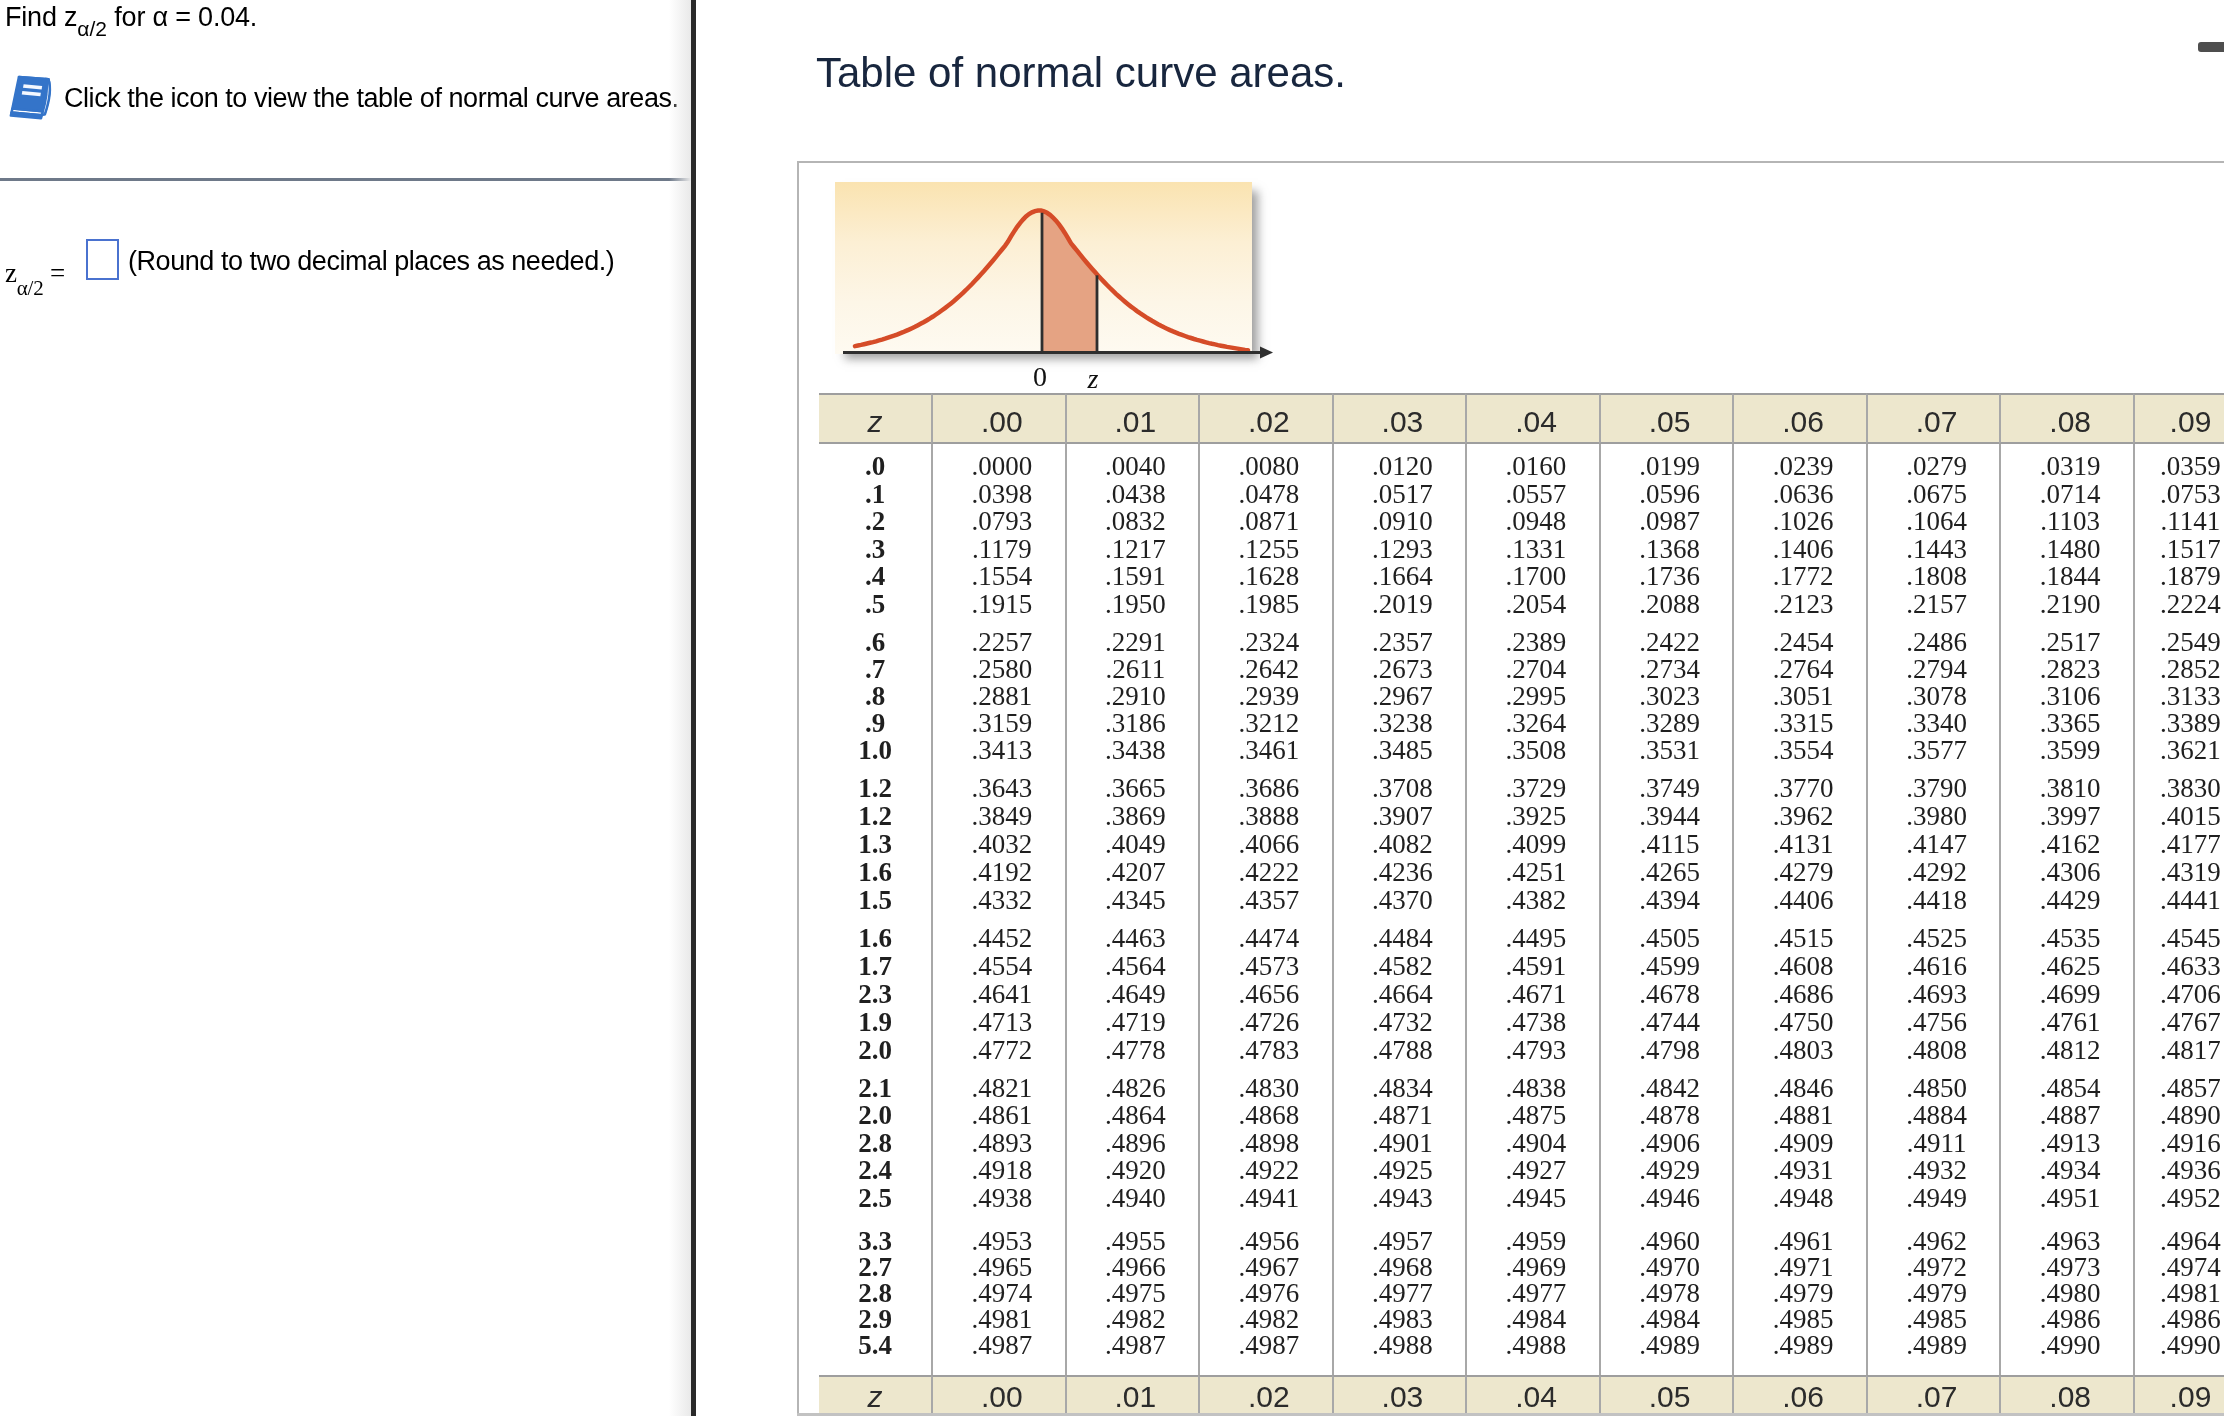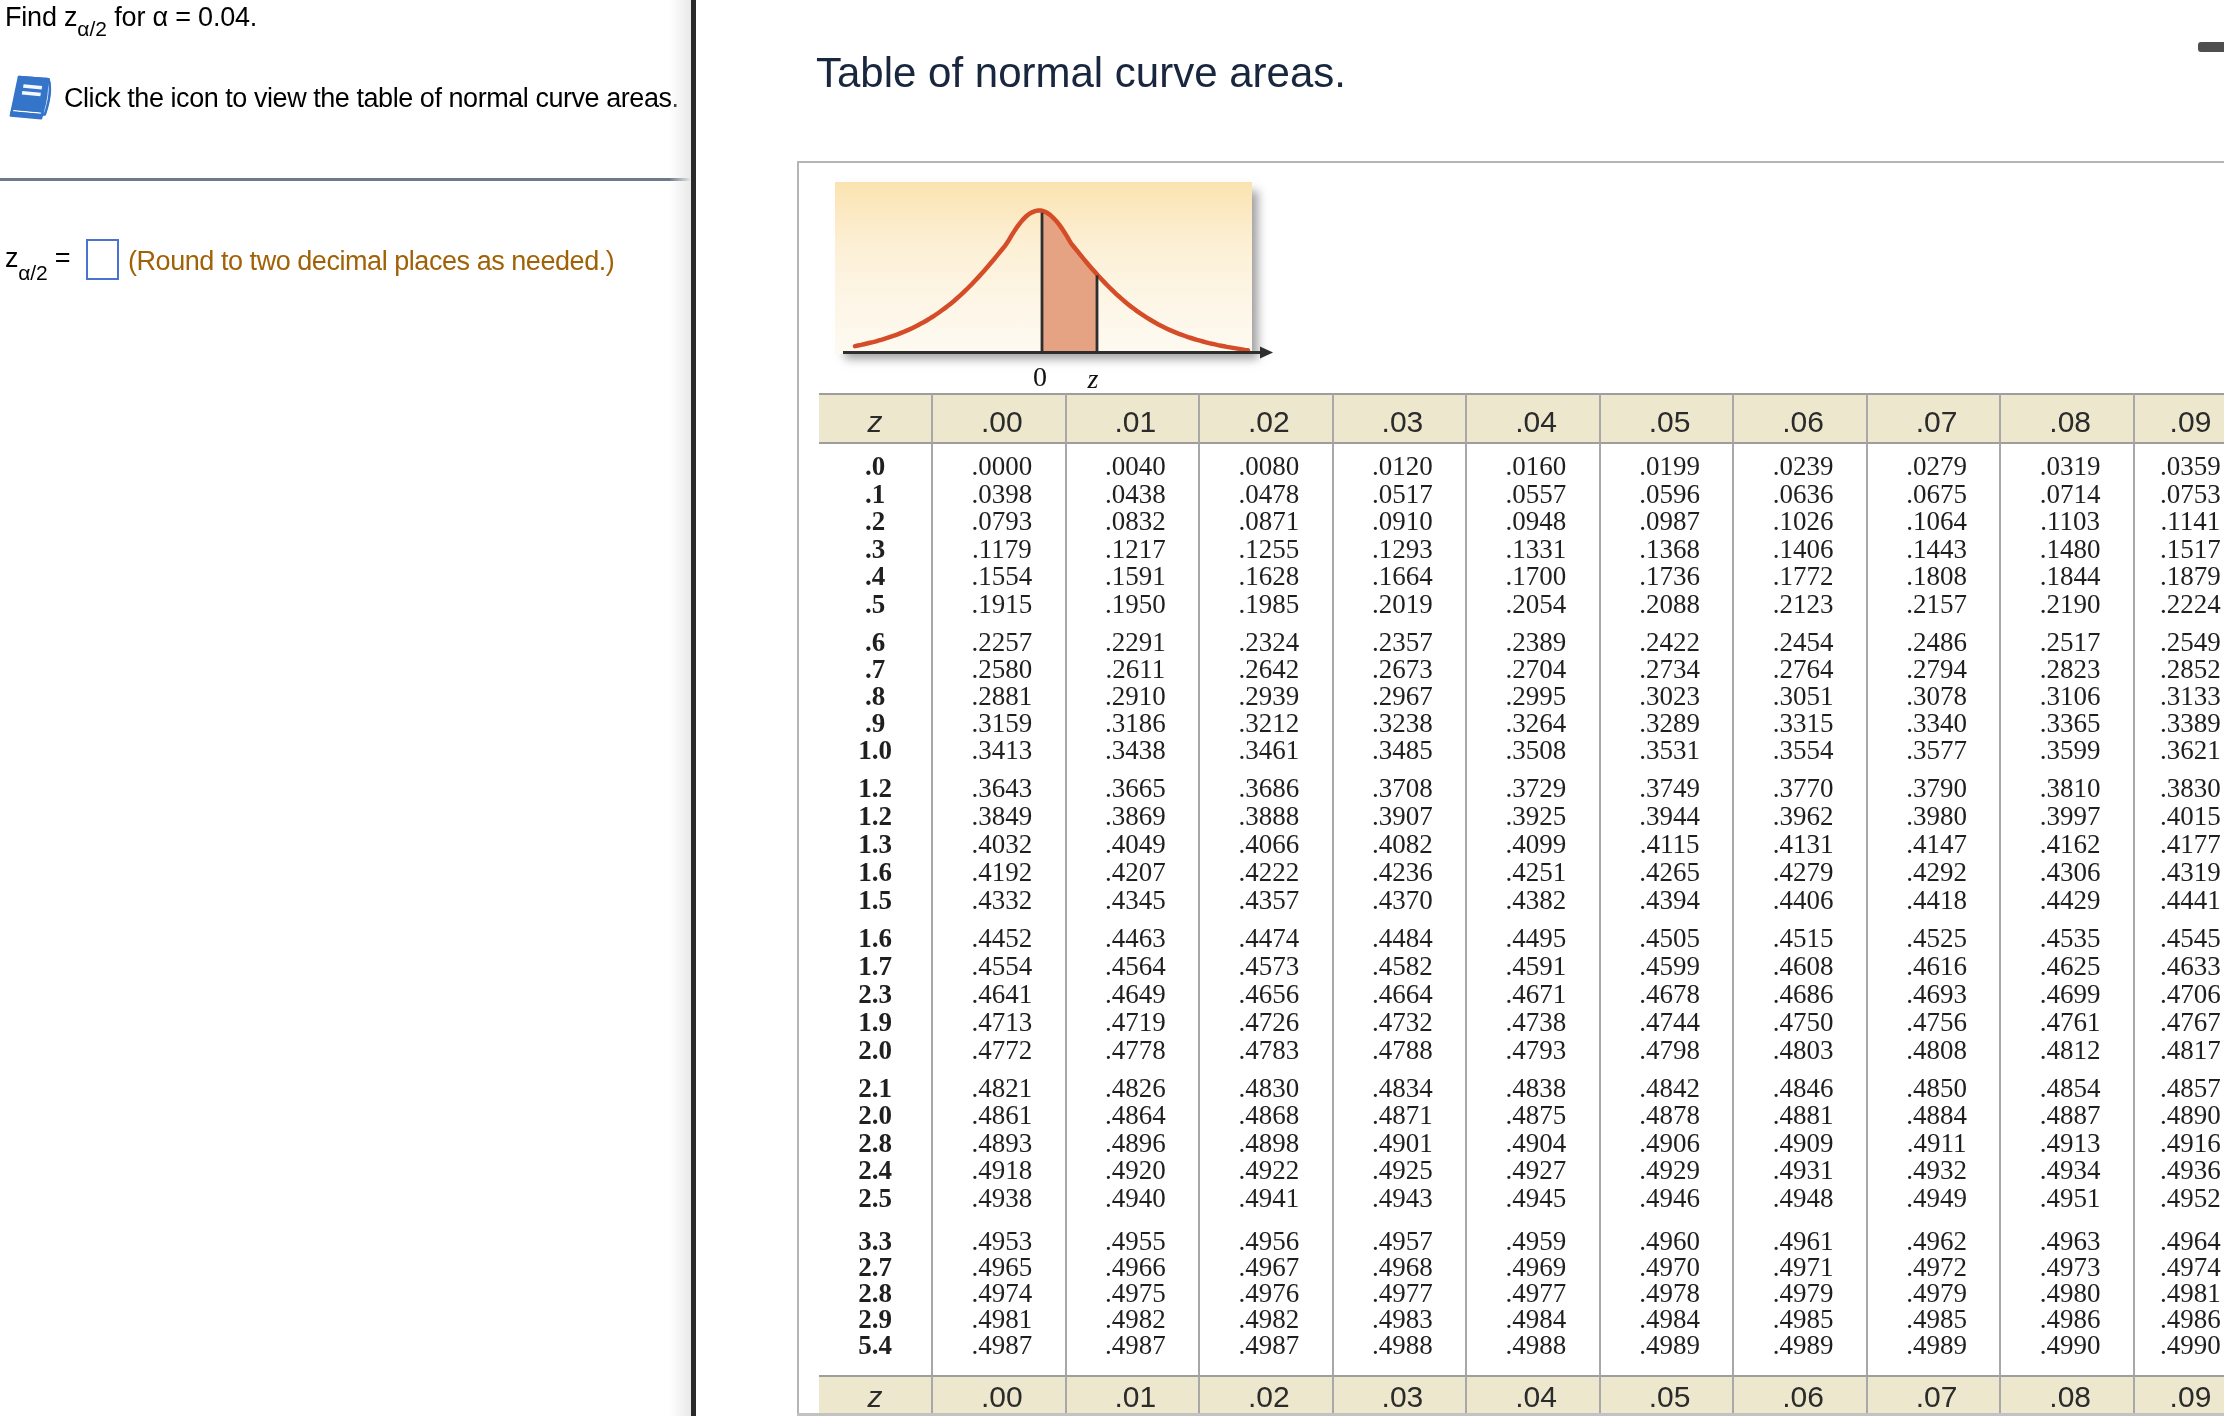--- a/index.html
+++ b/index.html
@@ -7,23 +7,23 @@
 .abs { position:absolute; }
 
 #q1 { left:5px; top:4.3px; font-size:27px; letter-spacing:-0.2px; line-height:1; color:#000; }
 .sub { font-size:21px; position:relative; top:10px; letter-spacing:0px; }
 .sub2 { font-size:21px; position:relative; top:12.5px; }
 #clicktext { left:64px; top:85.2px; font-size:27px; letter-spacing:-0.45px; line-height:1; color:#000; }
 #divider { left:0; top:178px; width:691px; height:2.5px; background:#6e7989; }
 #lshadow { left:669px; top:0; width:22px; height:1416px;
   background:linear-gradient(to right, rgba(233,233,233,0), #e9e9e9); }
 #vline { left:691px; top:0; width:4.5px; height:1416px; background:#2a2a2a; }
-#ans { left:5px; top:245px; font-size:27px; letter-spacing:-0.2px; line-height:1; color:#000; }
+#ans { left:5px; top:260px; font-size:27px; letter-spacing:-0.2px; line-height:1; color:#000;font-family:Liberation Serif, serif; }
 #ansbox { left:86px; top:239px; width:33px; height:41px; border:2.5px solid #4a72cf; background:#fff; }
-#round { left:128px; top:248px; font-size:27px; letter-spacing:-0.45px; line-height:1; color:#a16207; }
+#round { left:128px; top:248px; font-size:27px; letter-spacing:-0.45px; line-height:1; color:#000000; }
 
 #bicon { left:-1px; top:70px; width:65px; height:62px; }
 
 #title { left:816px; top:52px; font-size:42px; line-height:1; color:#18263e; }
 #dash { left:2198px; top:42px; width:34px; height:10px; background:#4e4e4e; border-radius:3px; }
 #container { left:797px; top:161px; width:1489px; height:1311px; border:2px solid #b5b5b5; background:#fff; }
 #grect { left:835px; top:182px; width:417px; height:172px;
   background:linear-gradient(to bottom, #fae3b0 0%, #fcefd4 35%, #fdf6e7 70%, #fefaf1 100%);
   box-shadow:8px 7px 9px -2px rgba(110,110,110,0.65); }
 #gsvg { left:835px; top:182px; width:455px; height:215px; }

